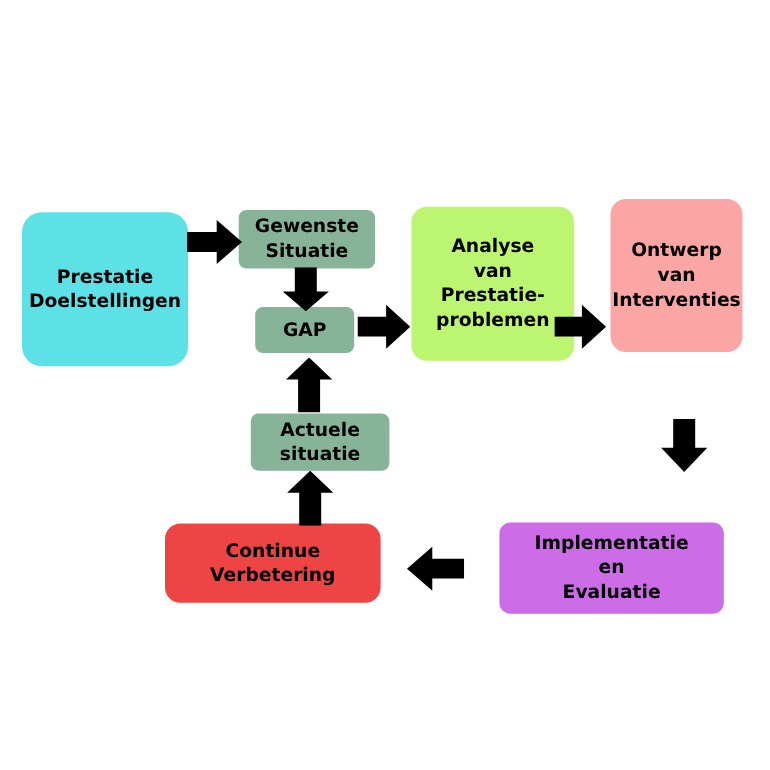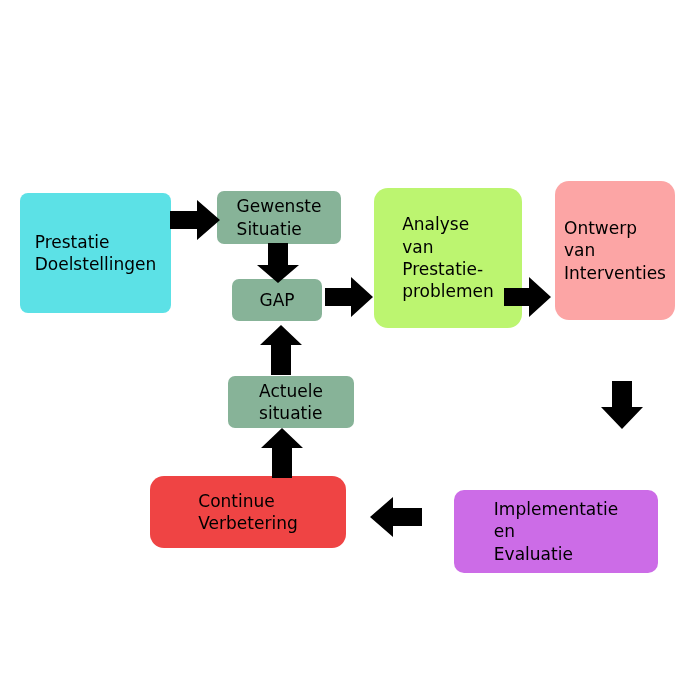--- a/index.html
+++ b/index.html
@@ -25,31 +25,32 @@
     font-weight: bold;
     color: #000000;
     line-height: 1.45;
     letter-spacing: -0.2px;
   }
   .node {
     position: absolute;
     display: flex;
     align-items: center;
     justify-content: center;
+    text-align: center;
     color: #000000;
-    font-weight: normal;
+    font-weight: bold;
     line-height: 1.32;
     box-sizing: border-box;
     padding: 2px 6px;
     white-space: pre-line;
   }
   
   .n-goals {
-    left: 20px; top: 193px; width: 151px; height: 120px;
-    background: #5CE1E6; border-radius: 8px; font-size: 17px;
+    left: 20px; top: 193px; width: 151px; height: 140px;
+    background: #5CE1E6; border-radius: 18px; font-size: 17px;
   }
   .n-desired {
     left: 217px; top: 191px; width: 124px; height: 53px;
     background: #87B398; border-radius: 7px; font-size: 17px;
   }
   .n-gap {
     left: 232px; top: 279px; width: 90px; height: 42px;
     background: #87B398; border-radius: 7px; font-size: 17px;
   }
   .n-current {
@@ -59,21 +60,21 @@
   .n-analysis {
     left: 374px; top: 188px; width: 148px; height: 140px;
     background: #BCF570; border-radius: 14px; font-size: 17px;
   }
   .n-design {
     left: 555px; top: 181px; width: 120px; height: 139px;
     background: #fca5a5; border-radius: 14px; font-size: 17px;
   }
   .n-implement {
     left: 454px; top: 475px; width: 204px; height: 83px;
-    background: #CC6CE7; border-radius: 10px; font-size: 17px; margin-top: 15px;
+    background: #CC6CE7; border-radius: 10px; font-size: 17px;
   }
   .n-improve {
     left: 150px; top: 476px; width: 196px; height: 72px;
     background: #ef4444; border-radius: 14px; font-size: 17px;
   }
   
   .arrow { position: absolute; }
   .arrow svg { display: block; }
 </style>
 </head>

